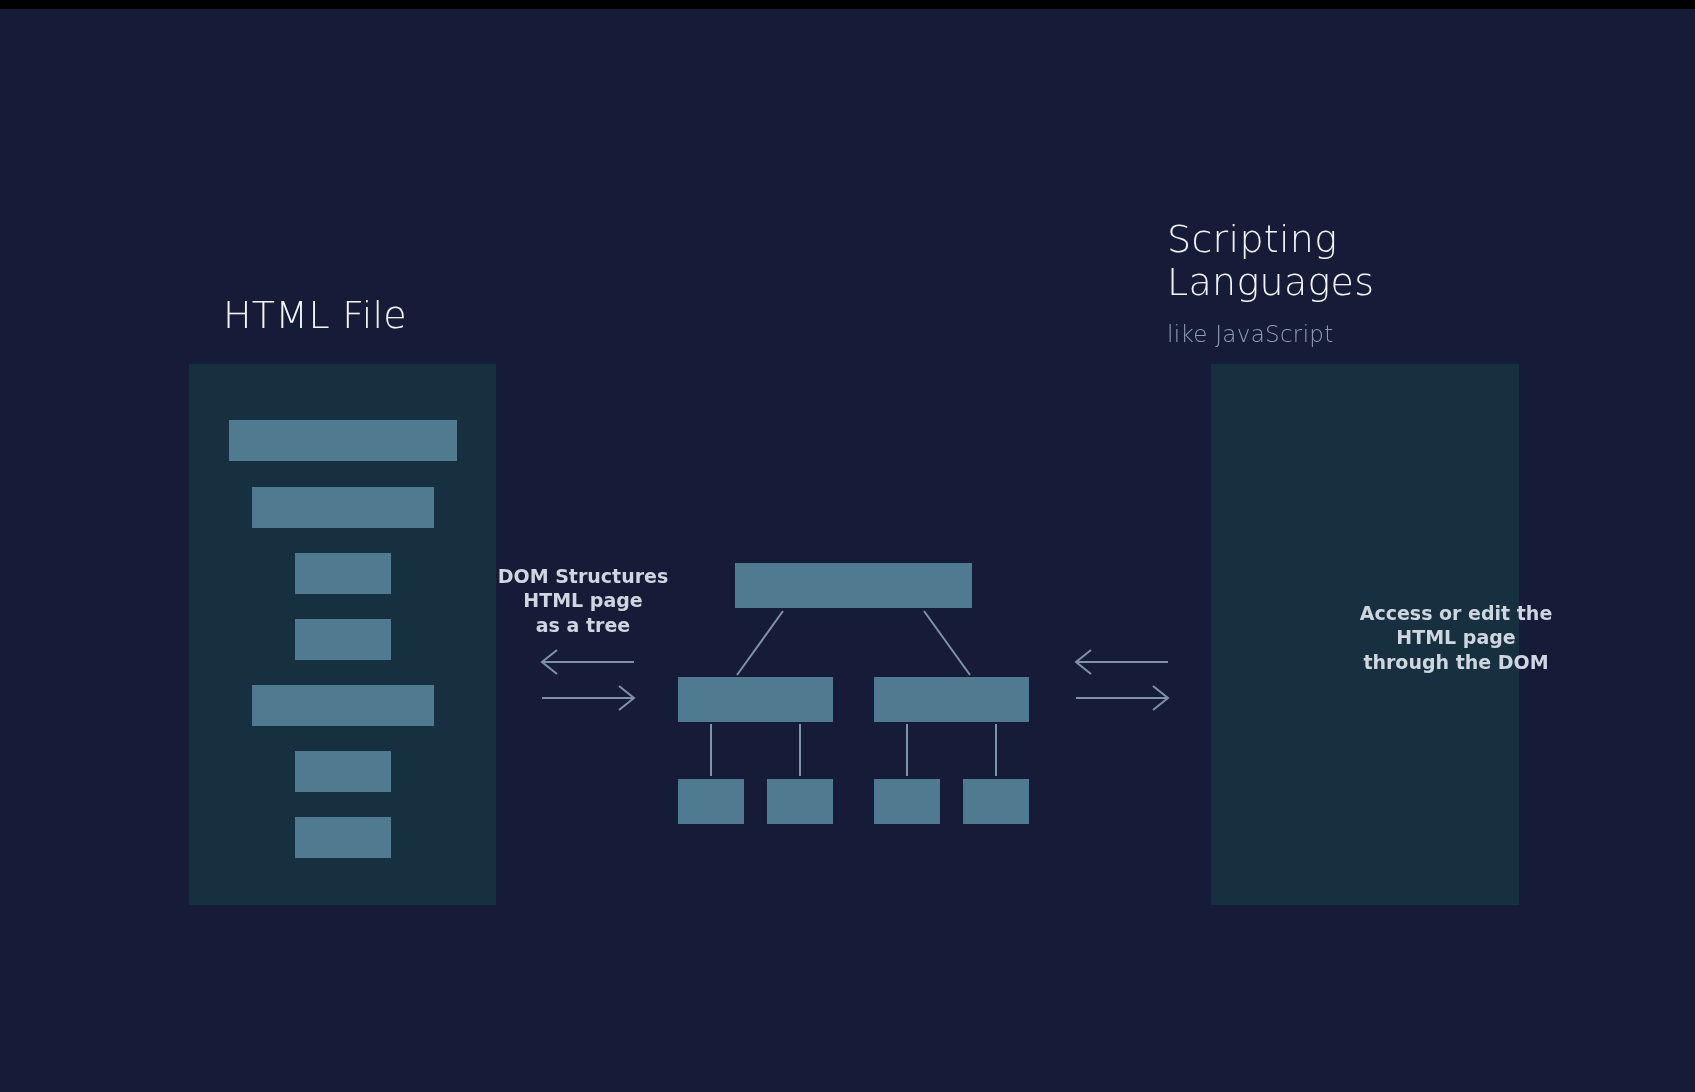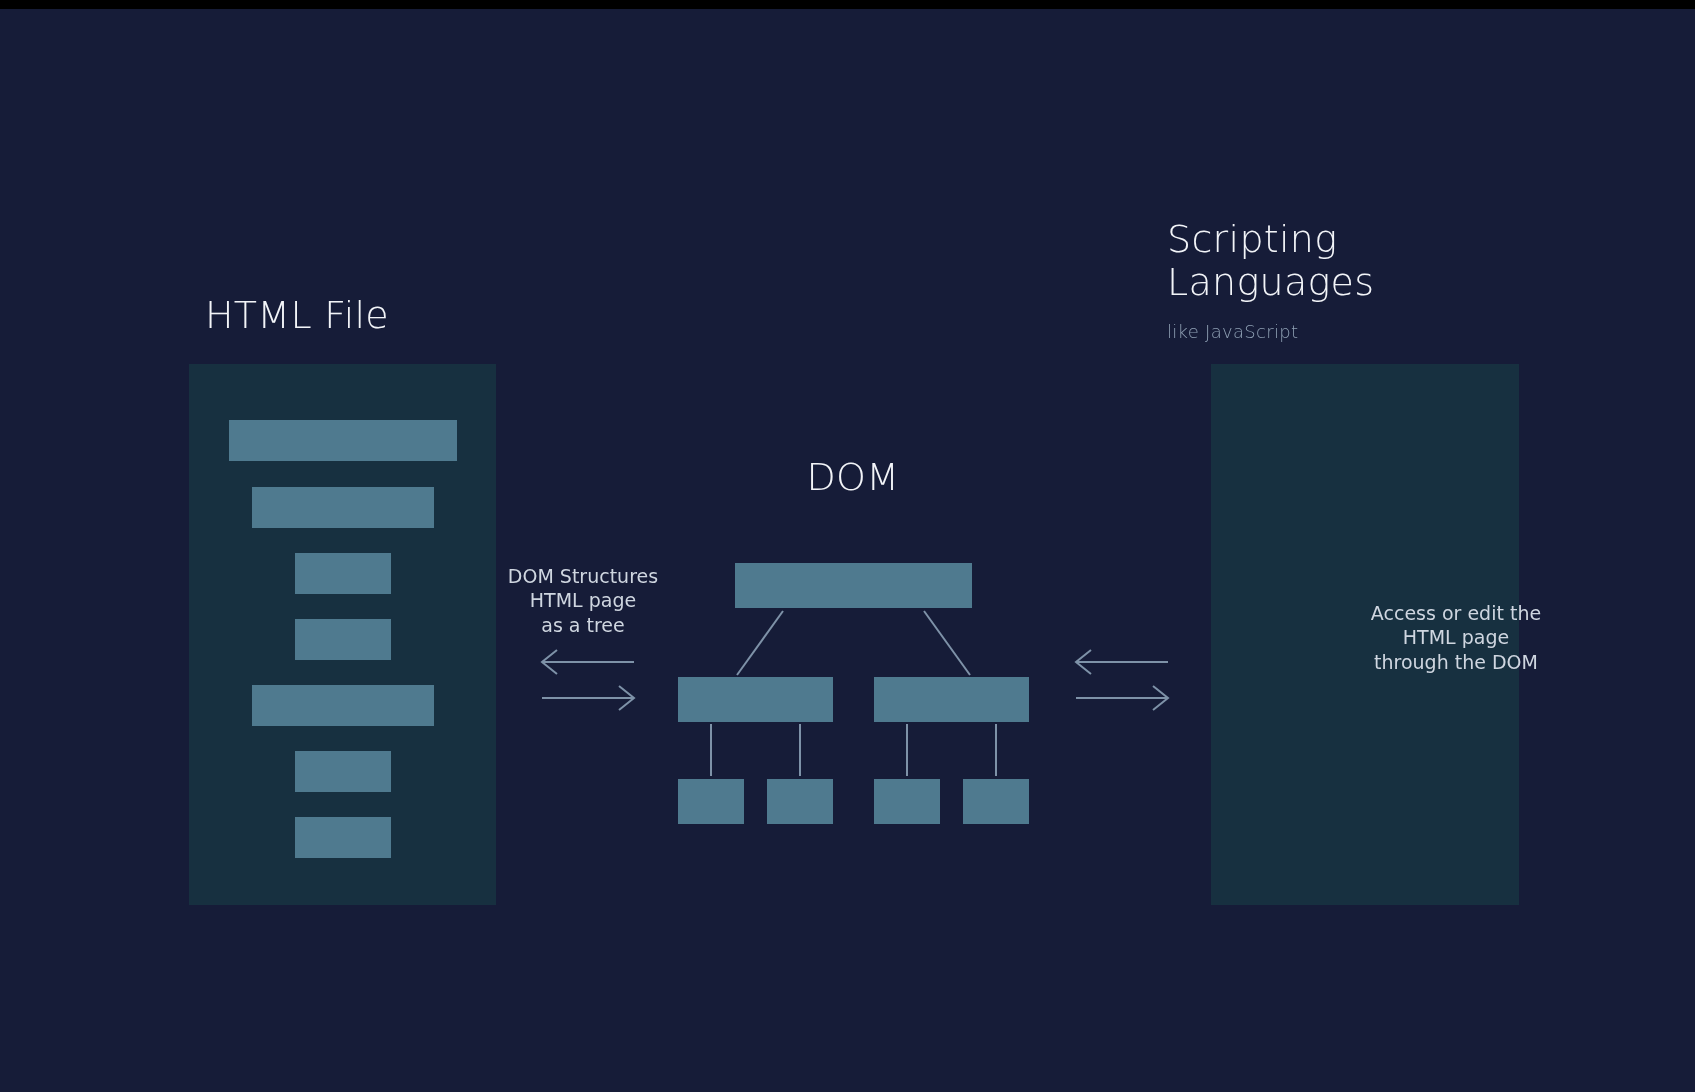--- a/index.html
+++ b/index.html
@@ -34,30 +34,30 @@
     font-size: 38px;
     font-weight: 300;
     letter-spacing: 0.3px;
     text-align: center;
     line-height: 1.12;
     white-space: pre-line;
   }
   .subtitle {
     position: absolute;
     color: #8fa0b4;
-    font-size: 18px;
+    font-size: 23px;
     font-weight: 300;
     text-align: center;
     letter-spacing: 0.3px;
   }
   .caption {
     position: absolute;
     color: #cfd6e0;
     font-size: 19px;
-    font-weight: 400;
+    font-weight: 700;
     text-align: center;
     line-height: 1.28;
     white-space: pre-line;
   }
 
   
   .panel {
     position: absolute;
     background: #173040;
   }
@@ -84,21 +84,21 @@
     position: absolute;
   }
   .arrow-pair svg { display: block; }
 </style>
 </head>
 <body>
 
 <div id="stage">
   <div id="canvas">
 
-    <div class="title-lg" style="left:92px; top:285px; width:410px;">HTML File</div>
+    <div class="title-lg" style="left:110px; top:285px; width:410px;">HTML File</div>
 
     <div class="panel" style="left:189px; top:355px; width:307px; height:541px;"></div>
 
     <div class="block" style="left:229px; top:411px; width:228px; height:41px;"></div>
     <div class="block" style="left:252px; top:478px; width:182px; height:41px;"></div>
     <div class="block" style="left:295px; top:544px; width:96px;  height:41px;"></div>
     <div class="block" style="left:295px; top:610px; width:96px;  height:41px;"></div>
     <div class="block" style="left:252px; top:676px; width:182px; height:41px;"></div>
     <div class="block" style="left:295px; top:742px; width:96px;  height:41px;"></div>
     <div class="block" style="left:295px; top:808px; width:96px;  height:41px;"></div>
@@ -111,21 +111,20 @@
       <svg width="100" height="62" viewBox="0 0 100 62">
         <g stroke="#7e92a8" stroke-width="2" fill="none">
           <line x1="4" y1="13" x2="96" y2="13"></line>
           <polyline points="19,1 4,13 19,25"></polyline>
           <line x1="4" y1="49" x2="96" y2="49"></line>
           <polyline points="81,37 96,49 81,61"></polyline>
         </g>
       </svg>
     </div>
 
-    <div class="title-lg" style="left:703px; top:447px; width:300px;">DOM</div>
 
 
     <div class="block" style="left:735px; top:554px; width:237px; height:45px;"></div>
 
     <div class="diag" style="left:735px; top:600px;">
       <svg width="50" height="68" viewBox="0 0 50 68">
         <line x1="48" y1="2" x2="2" y2="66" stroke="#7e92a8" stroke-width="2"></line>
       </svg>
     </div>
     <div class="diag" style="left:922px; top:600px;">

